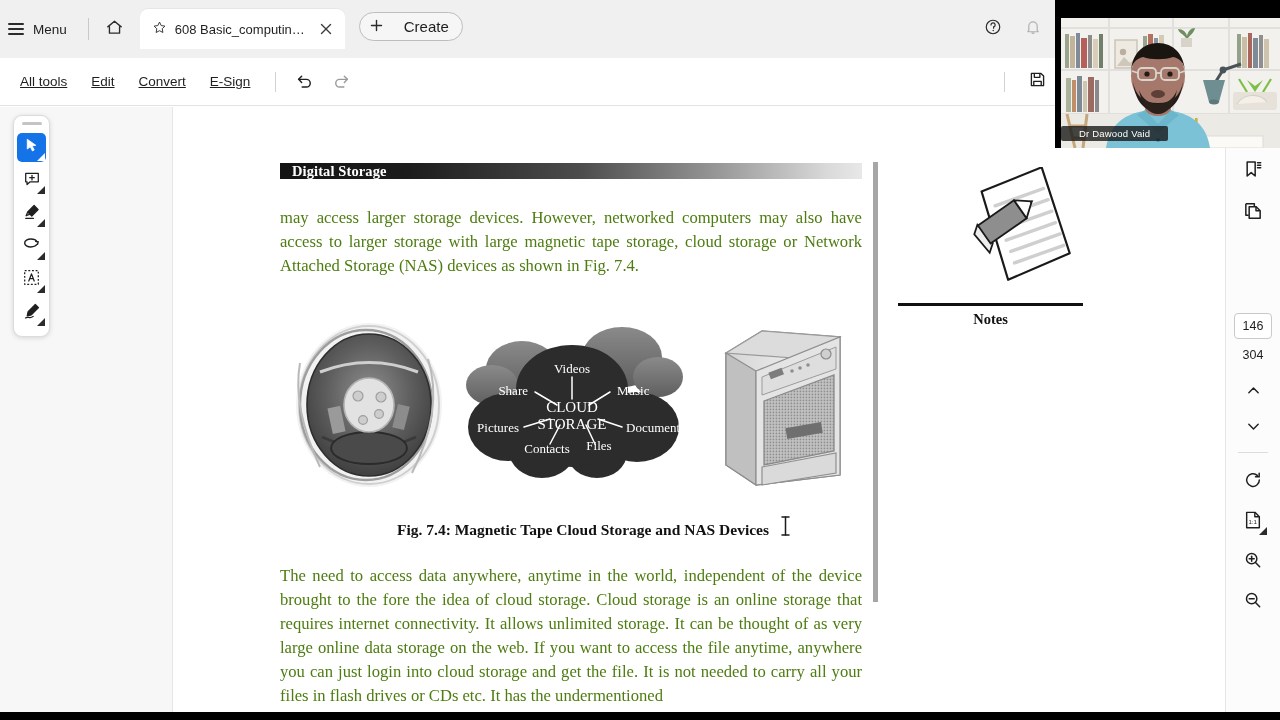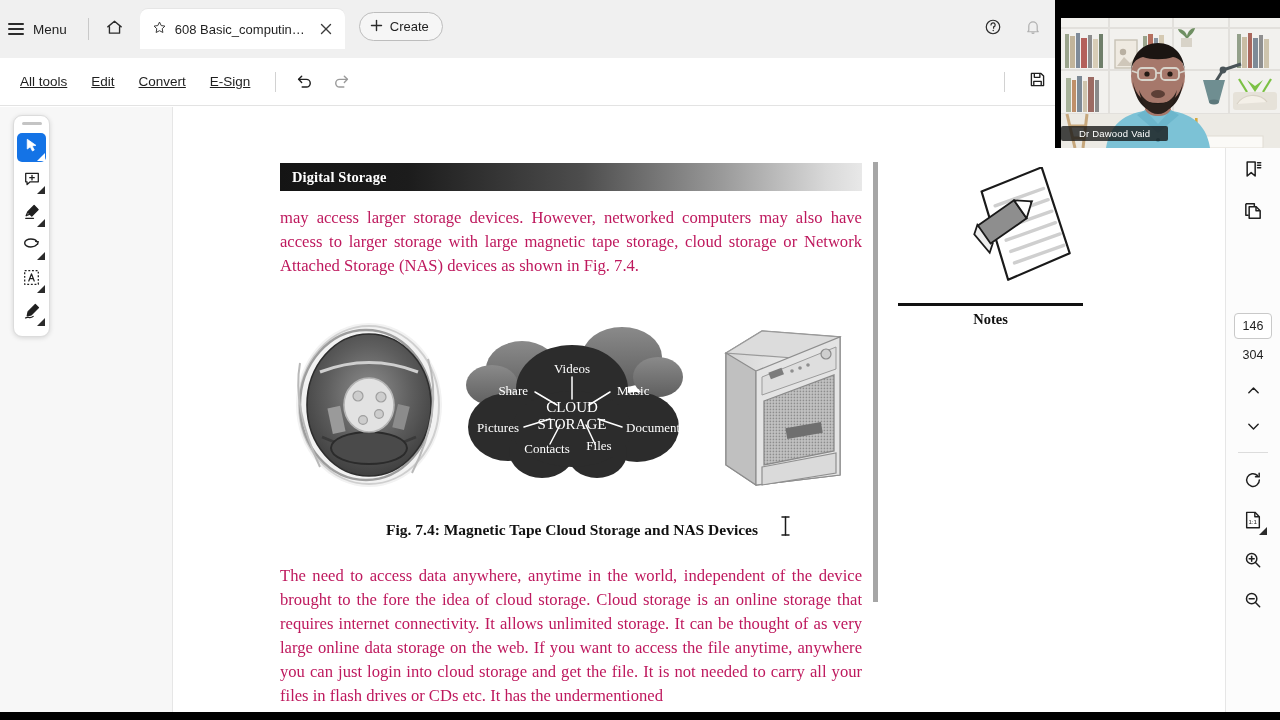--- a/index.html
+++ b/index.html
@@ -36,23 +36,23 @@
     box-shadow: 0 -1px 0 rgba(0,0,0,0.04);
   }
   .doc-tab .star { flex: 0 0 auto; }
   .doc-tab .title {
     font-size: 13px; color:#1f1f1f; white-space:nowrap; overflow:hidden;
     text-overflow: ellipsis; max-width: 140px;
   }
   .tab-close { width:20px; height:20px; display:flex; align-items:center; justify-content:center; border-radius:3px; cursor:pointer; flex:0 0 auto; }
 
   .create-btn {
-    display:flex; align-items:center; gap:7px; height:29px; padding:0 13px 0 10px;
+    display:flex; align-items:center; gap:21px; height:29px; padding:0 13px 0 10px;
     border:1px solid #bdbdbd; border-radius:15px; background:#f6f6f6;
-    font-size:13px; color:#1f1f1f; margin-left:12px; margin-bottom:5px; cursor:pointer;
+    font-size:15px; color:#1f1f1f; margin-left:12px; margin-bottom:5px; cursor:pointer;
   }
 
   .tabbar-right { position:absolute; right: 232px; top: 14px; display:flex; align-items:center; gap:10px; }
   .icon-btn { width:30px; height:30px; display:flex; align-items:center; justify-content:center; border-radius:50%; cursor:pointer; }
 
   
   .toolbar {
     position:absolute; left:0; top:58px; width:1280px; height:48px;
     background:#ffffff; border-bottom:1px solid #e3e3e3;
     display:flex; align-items:center;
@@ -94,32 +94,32 @@
   .viewer {
     position:absolute; left:173px; top:107px; width:1035px; height:613px;
     background:#ffffff; overflow:hidden;
   }
   .page {
     position:absolute; left:0; top:0; width:1035px; height:613px; background:#ffffff;
   }
   .page-inner { position:absolute; left:107px; top:0; width:820px; height:613px; }
 
   .sec-head {
-    position:absolute; left:0; top:56px; width:582px; height:28px;
+    position:absolute; left:0; top:56px; width:582px; height:16px;
     background: linear-gradient(to right, #141414 0%, #1c1c1c 22%, #4d4d4d 52%, #9a9a9a 76%, #d9d9d9 94%, #e8e8e8 100%);
     display:flex; align-items:center;
   }
   .sec-head span {
     color:#ffffff; font-family:"Liberation Serif", serif; font-weight:bold;
     font-size:14.5px; padding-left:12px; letter-spacing:.1px;
   }
 
   .body-text {
     position:absolute; width:582px; font-family:"Liberation Serif", serif;
-    font-size:16.6px; line-height:24px; color:#be185d; text-align:justify;
+    font-size:16.6px; line-height:24px; color:#4d7c0f; text-align:justify;
     text-align-last:left;
   }
   #para1 { left:0; top:99px; }
   #para2 { left:0; top:457px; }
 
   .vrule { position:absolute; left:593px; top:55px; width:5px; height:440px; background:#a6a6a6; }
 
   
   .notes { position:absolute; left:610px; top:56px; width:205px; height:215px; }
   .notes-line { position:absolute; left:8px; top:140px; width:185px; height:3px; background:#111; }
@@ -127,21 +127,21 @@
     position:absolute; left:8px; top:148px; width:185px; text-align:center;
     font-family:"Liberation Serif", serif; font-weight:bold; font-size:14.5px; color:#111;
   }
 
   
   .fig-row { position:absolute; left:0; top:208px; width:582px; height:178px; }
   .tape { position:absolute; left:10px; top:0; width:157px; height:178px; }
   .cloud-img { position:absolute; left:182px; top:4px; width:222px; height:170px; }
   .nas { position:absolute; left:432px; top:0; width:140px; height:178px; }
   .fig-cap {
-    position:absolute; left:1px; top:414px; width:582px; text-align:center;
+    position:absolute; left:12px; top:414px; width:582px; text-align:center;
     font-family:"Liberation Serif", serif; font-weight:bold; font-size:15.5px; color:#111;
   }
 
   .text-caret { position:absolute; left:500px; top:407px; width:11px; height:24px; }
 
   
   .vscroll { position:absolute; right:0; top:107px; width:17px; height:613px; background:#fbfbfb; border-left:1px solid #ededed; }
   .vthumb { position:absolute; left:3px; top:268px; width:11px; height:25px; background:#c2c2c2; border-radius:2px; cursor:pointer; }
   .vdown { position:absolute; left:0; bottom:2px; width:17px; height:16px; display:flex; align-items:center; justify-content:center; cursor:pointer; }
 

